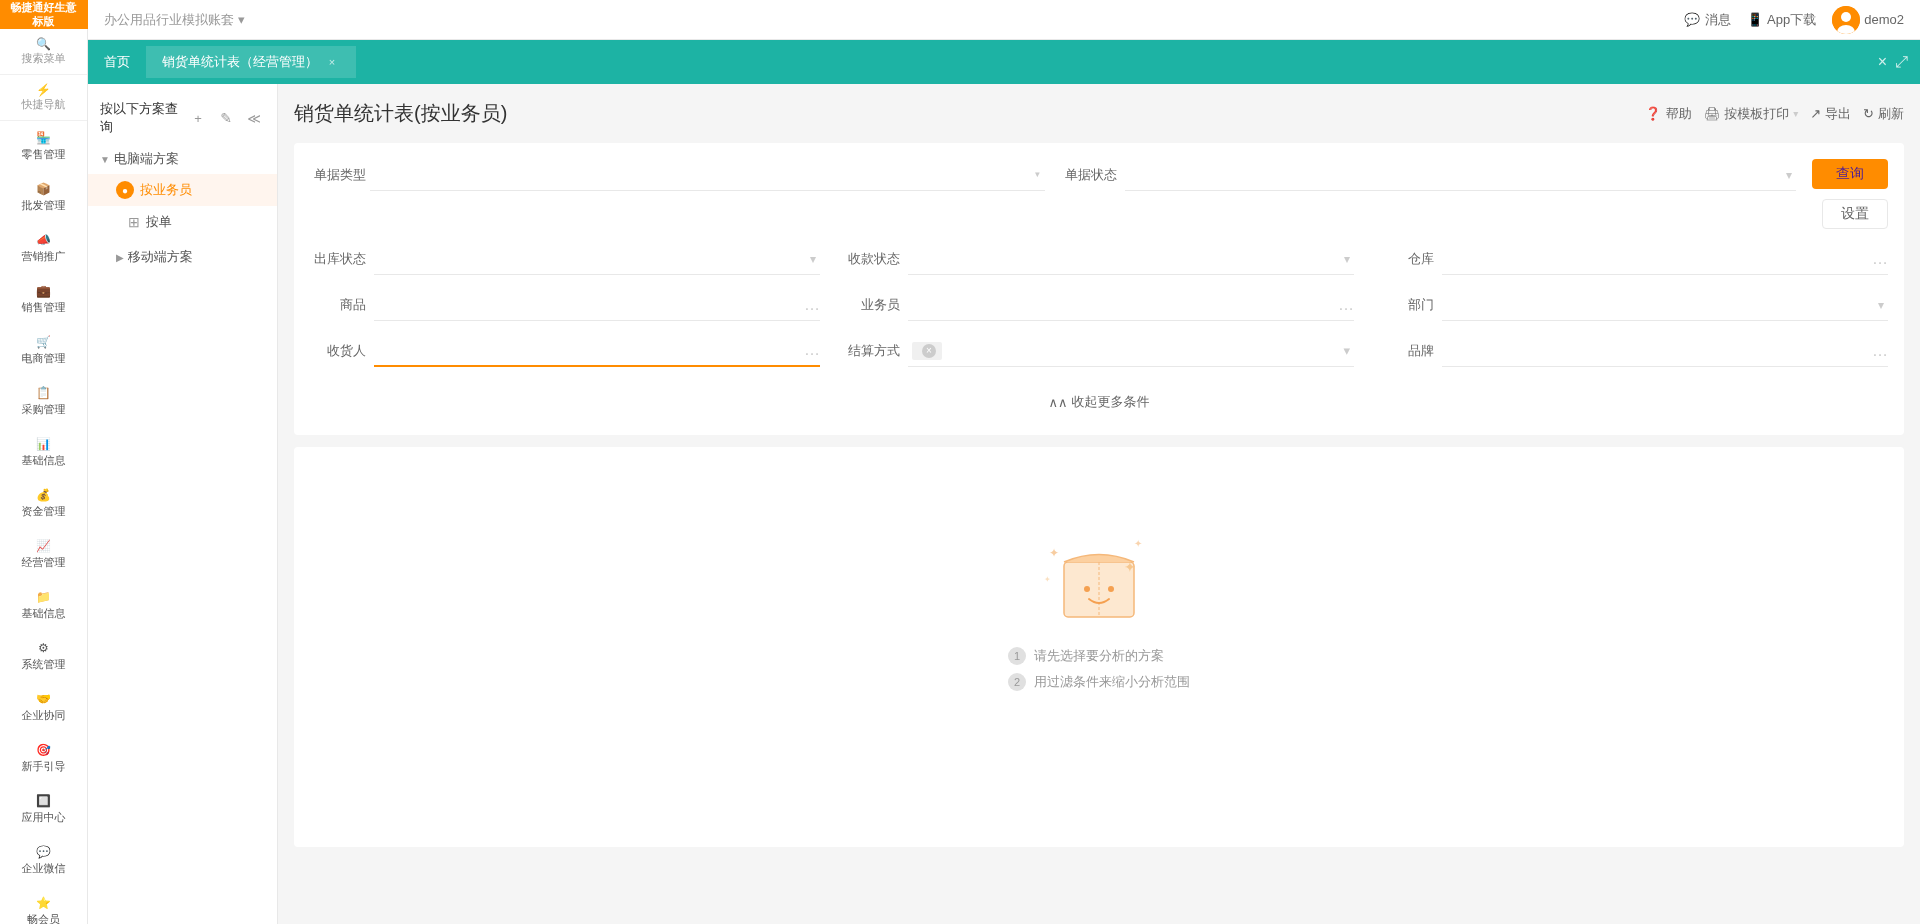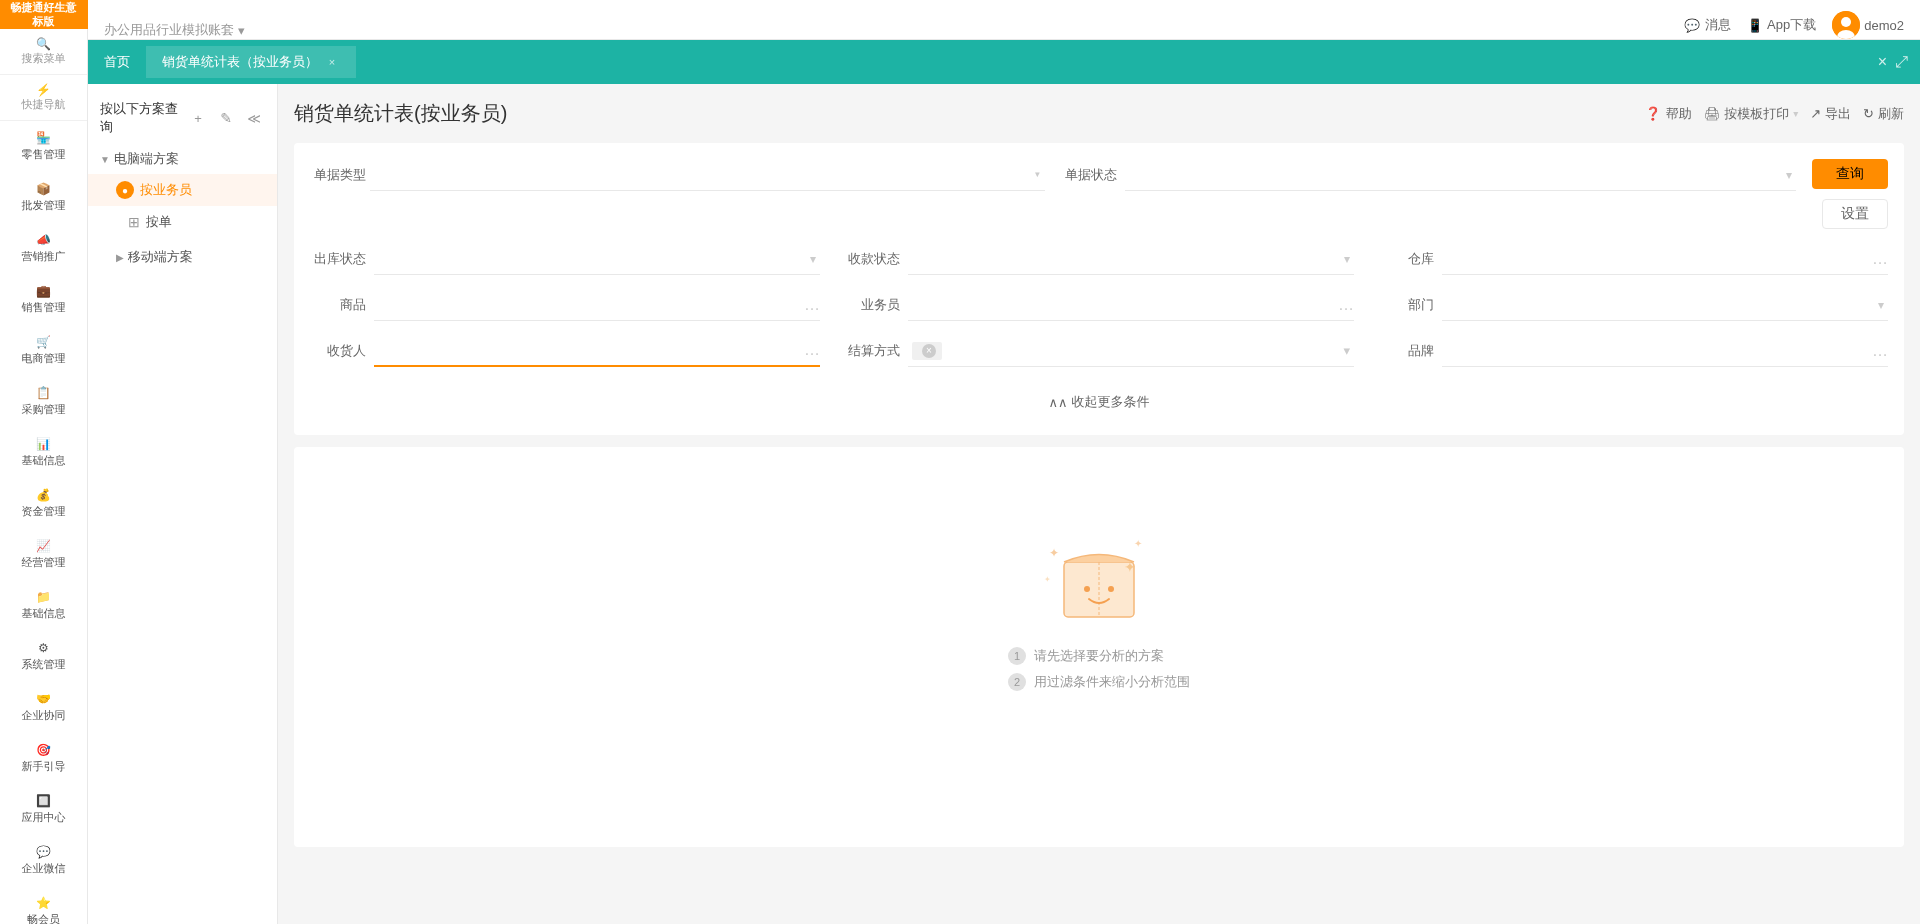--- a/index.html
+++ b/index.html
@@ -10,21 +10,21 @@
     .sidebar-logo { width: 88px; height: 56px; background: #ff8c00; display: flex; align-items: center; justify-content: center; flex-direction: column; }
     .sidebar-logo-text { color: #fff; font-size: 11px; font-weight: bold; text-align: center; line-height: 1.3; }
     .sidebar-search { width: 100%; padding: 8px 0; text-align: center; cursor: pointer; color: #666; font-size: 12px; border-bottom: 1px solid #f0f0f0; }
     .sidebar-quick { width: 100%; padding: 8px 0; text-align: center; cursor: pointer; color: #666; font-size: 12px; border-bottom: 1px solid #f0f0f0; }
     .sidebar-nav-item { width: 100%; padding: 10px 0; text-align: center; cursor: pointer; color: #555; font-size: 12px; display: flex; flex-direction: column; align-items: center; gap: 2px; }
 
     
     .main { flex: 1; display: flex; flex-direction: column; overflow: hidden; }
 
     
-    .topbar { height: 40px; background: #fff; border-bottom: 1px solid #e8e8e8; display: flex; align-items: flex-end; padding: 0 16px; gap: 12px; flex-shrink: 0; }
+    .topbar { height: 40px; background: #fff; border-bottom: 1px solid #e8e8e8; display: flex; align-items: center; padding: 0 16px; gap: 12px; flex-shrink: 0; }
     .topbar-title { font-size: 13px; color: #666; flex: 1; display: flex; align-items: center; gap: 4px; }
     .topbar-title span { color: #999; }
     .topbar-actions { display: flex; align-items: center; gap: 16px; }
     .topbar-btn { display: flex; align-items: center; gap: 4px; color: #666; cursor: pointer; font-size: 13px; }
     .topbar-avatar { width: 28px; height: 28px; border-radius: 50%; background: #ff8c00; display: flex; align-items: center; justify-content: center; color: #fff; font-size: 11px; overflow: hidden; }
 
     
     .tabbar { height: 44px; background: #1db3a4; display: flex; align-items: center; padding: 0 0; flex-shrink: 0; }
     .tab-item { height: 32px; display: flex; align-items: center; padding: 0 16px; cursor: pointer; color: rgba(255,255,255,0.85); font-size: 13px; gap: 6px; position: relative; }
     .tab-item.home { color: #fff; font-weight: 500; }
@@ -85,21 +85,21 @@
     .collapse-btn { display: flex; align-items: center; gap: 4px; color: #666; cursor: pointer; font-size: 13px; padding: 4px 12px; border-radius: 2px; }
 
     
     .empty-state { display: flex; flex-direction: column; align-items: center; justify-content: center; padding: 80px 0; }
     .empty-icon { width: 120px; height: 100px; margin-bottom: 20px; position: relative; }
     .empty-tips { display: flex; flex-direction: column; gap: 8px; }
     .empty-tip { display: flex; align-items: center; gap: 8px; color: #999; font-size: 13px; }
     .tip-num { width: 18px; height: 18px; border-radius: 50%; background: #e0e0e0; color: #999; font-size: 11px; display: flex; align-items: center; justify-content: center; flex-shrink: 0; }
 
     
-    .query-btn { background: #ff8c00; color: #000000; border: none; border-radius: 4px; padding: 6px 24px; font-size: 14px; cursor: pointer; display: block; margin-bottom: 6px; }
+    .query-btn { background: #ff8c00; color: #4c1d95; border: none; border-radius: 4px; padding: 6px 24px; font-size: 14px; cursor: pointer; display: block; margin-bottom: 6px; }
     .setting-btn { background: #fff; color: #666; border: 1px solid #e8e8e8; border-radius: 4px; padding: 5px 18px; font-size: 14px; cursor: pointer; display: block; }
     .btn-group { display: flex; flex-direction: column; align-items: flex-end; flex-shrink: 0; gap: 4px; }
 
     .content-area-main { background: #fff; border-radius: 4px; padding: 0; min-height: 400px; }
 
     
     ::-webkit-scrollbar { width: 4px; height: 4px; }
     ::-webkit-scrollbar-thumb { background: #ccc; border-radius: 2px; }
   </style>
 </head>
@@ -214,21 +214,21 @@
         <span>demo2</span>
       </div>
     </div>
   </div>
 
   <div class="tabbar">
     <div class="tab-item home">
       <span>首页</span>
     </div>
     <div class="tab-item active">
-      <span>销货单统计表（按业务员）</span>
+      <span>销货单统计表（经营管理）</span>
       <span class="tab-close">×</span>
     </div>
     <div class="tab-maximize">
       <span style="cursor:pointer;">×</span>
       <span style="cursor:pointer;">⤢</span>
     </div>
   </div>
 
   <div class="content">
 

